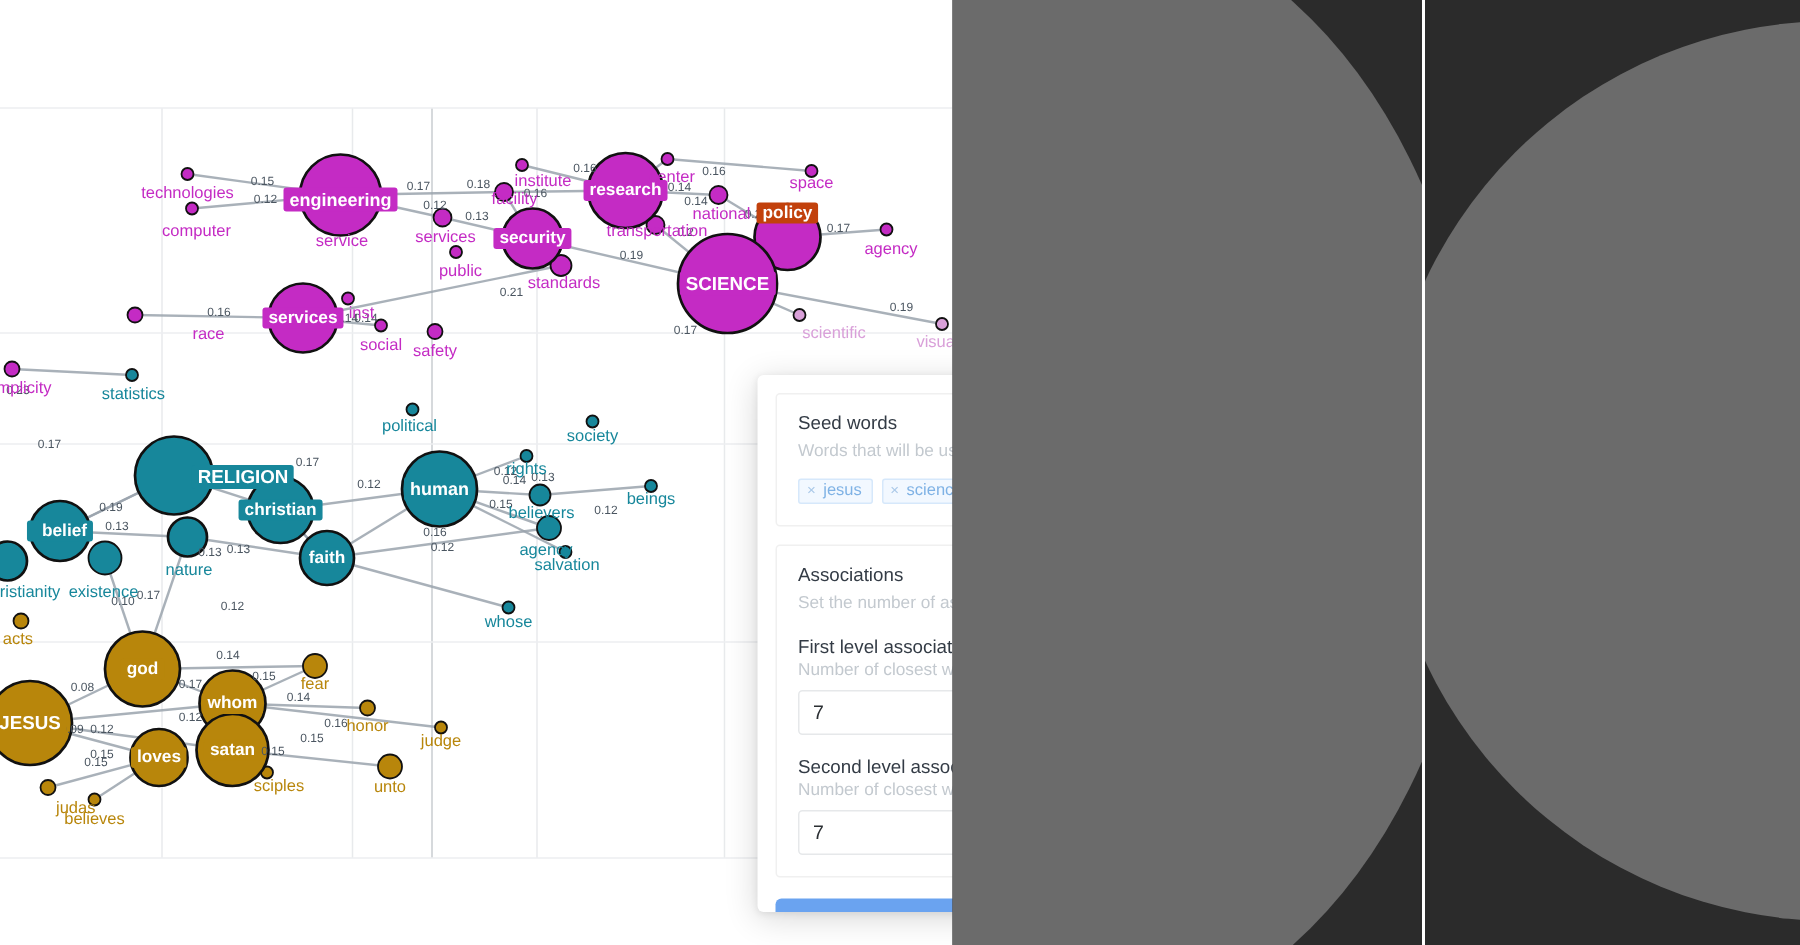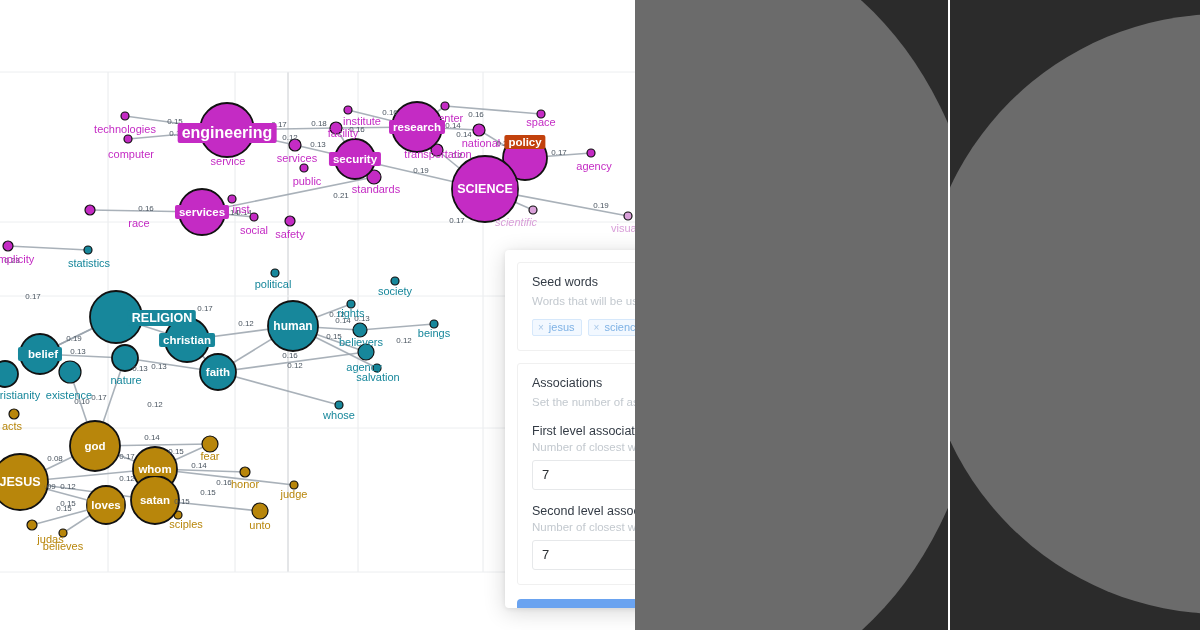--- a/index.html
+++ b/index.html
@@ -235,21 +235,21 @@
         <div class="edge-label" style="left: 127px; top: 478px;">0.12</div>
         <div class="edge-label" style="left: 48px; top: 486px;">0.09</div>
         <div class="edge-label" style="left: 68px; top: 486px;">0.12</div>
         <div class="edge-label" style="left: 224px; top: 482px;">0.16</div>
         <div class="edge-label" style="left: 208px; top: 492px;">0.15</div>
         <div class="edge-label" style="left: 182px; top: 501px;">0.15</div>
         <div class="edge-label" style="left: 68px; top: 503px;">0.15</div>
         <div class="edge-label" style="left: 64px; top: 508px;">0.15</div>
         <div class="node-label nl-minor" style="left: 125px; top: 129px; font-size: 11px; color: rgb(196, 43, 196);">technologies</div>
         <div class="node-label nl-minor" style="left: 131px; top: 154px; font-size: 11px; color: rgb(196, 43, 196);">computer</div>
-        <div class="node-label nl-major" style="left: 227px; top: 133px; font-size: 16px; background: rgb(196, 43, 196);">engineering</div>
+        <div class="node-label nl-major" style="left: 227px; top: 133px; font-size: 12px; background: rgb(196, 43, 196);">engineering</div>
         <div class="node-label nl-minor" style="left: 228px; top: 161px; font-size: 11px; color: rgb(196, 43, 196);">service</div>
         <div class="node-label nl-minor" style="left: 362px; top: 121px; font-size: 11px; color: rgb(196, 43, 196);">institute</div>
         <div class="node-label nl-minor" style="left: 343px; top: 133px; font-size: 11px; color: rgb(196, 43, 196);">facility</div>
         <div class="node-label nl-minor" style="left: 297px; top: 158px; font-size: 11px; color: rgb(196, 43, 196);">services</div>
         <div class="node-label nl-minor" style="left: 307px; top: 181px; font-size: 11px; color: rgb(196, 43, 196);">public</div>
         <div class="node-label nl-major" style="left: 355px; top: 159px; font-size: 11.5px; background: rgb(196, 43, 196);">security</div>
         <div class="node-label nl-minor" style="left: 376px; top: 189px; font-size: 11px; color: rgb(196, 43, 196);">standards</div>
         <div class="node-label nl-major" style="left: 417px; top: 127px; font-size: 11.5px; background: rgb(196, 43, 196);">research</div>
         <div class="node-label nl-minor" style="left: 448px; top: 118px; font-size: 11px; color: rgb(196, 43, 196);">center</div>
         <div class="node-label nl-minor" style="left: 438px; top: 154px; font-size: 11px; color: rgb(196, 43, 196);">transportation</div>
@@ -257,21 +257,21 @@
         <div class="node-label nl-minor" style="left: 541px; top: 122px; font-size: 11px; color: rgb(196, 43, 196);">space</div>
         <div class="node-label nl-major" style="left: 525px; top: 142px; font-size: 11.5px; background: #c2410c;">policy</div>
         <div class="node-label nl-minor" style="left: 594px; top: 166px; font-size: 11px; color: rgb(196, 43, 196);">agency</div>
         <div class="node-label nl-major" style="left: 485px; top: 189px; font-size: 12.5px; background: rgb(196, 43, 196);">SCIENCE</div>
         <div class="node-label nl-major" style="left: 202px; top: 212px; font-size: 11.5px; background: rgb(196, 43, 196);">services</div>
         <div class="node-label nl-minor" style="left: 241px; top: 209px; font-size: 11px; color: rgb(196, 43, 196);">inst</div>
         <div class="node-label nl-minor" style="left: 91px; top: 223px; font-size: 11px; color: rgb(196, 43, 196); margin-left: 48px;">race</div>
         <div class="node-label nl-minor" style="left: 254px; top: 230px; font-size: 11px; color: rgb(196, 43, 196);">social</div>
         <div class="node-label nl-minor" style="left: 290px; top: 234px; font-size: 11px; color: rgb(196, 43, 196);">safety</div>
         <div class="node-label nl-minor" style="left: 16px; top: 259px; font-size: 11px; color: rgb(196, 43, 196);">mplicity</div>
-        <div class="node-label nl-minor" style="left: 516px; top: 222px; font-size: 11px; color: rgb(217, 160, 217); font-style: italic;">scientific</div>
+        <div class="node-label nl-minor" style="left: 556px; top: 222px; font-size: 11px; color: rgb(217, 160, 217);">scientific</div>
         <div class="node-label nl-minor" style="left: 625px; top: 228px; font-size: 11px; color: rgb(217, 160, 217);">visual</div>
         <div class="node-label nl-minor" style="left: 89px; top: 263px; font-size: 11px; color: rgb(23, 135, 155);">statistics</div>
         <div class="node-label nl-minor" style="left: 273px; top: 284px; font-size: 11px; color: rgb(23, 135, 155);">political</div>
         <div class="node-label nl-major" style="left: 116px; top: 318px; font-size: 12.5px; background: rgb(23, 135, 155); margin-left: 46px;">RELIGION</div>
         <div class="node-label nl-major" style="left: 187px; top: 340px; font-size: 11.5px; background: rgb(23, 135, 155);">christian</div>
         <div class="node-label nl-major" style="left: 293px; top: 326px; font-size: 12px; background: rgb(23, 135, 155);">human</div>
         <div class="node-label nl-major" style="left: 40px; top: 354px; font-size: 11.5px; background: rgb(23, 135, 155); padding-left: 10px;">belief</div>
         <div class="node-label nl-minor" style="left: 126px; top: 380px; font-size: 11px; color: rgb(23, 135, 155);">nature</div>
         <div class="node-label nl-minor" style="left: 69px; top: 395px; font-size: 11px; color: rgb(23, 135, 155);">existence</div>
         <div class="node-label nl-minor" style="left: 20px; top: 395px; font-size: 11px; color: rgb(23, 135, 155);">ristianity</div>

